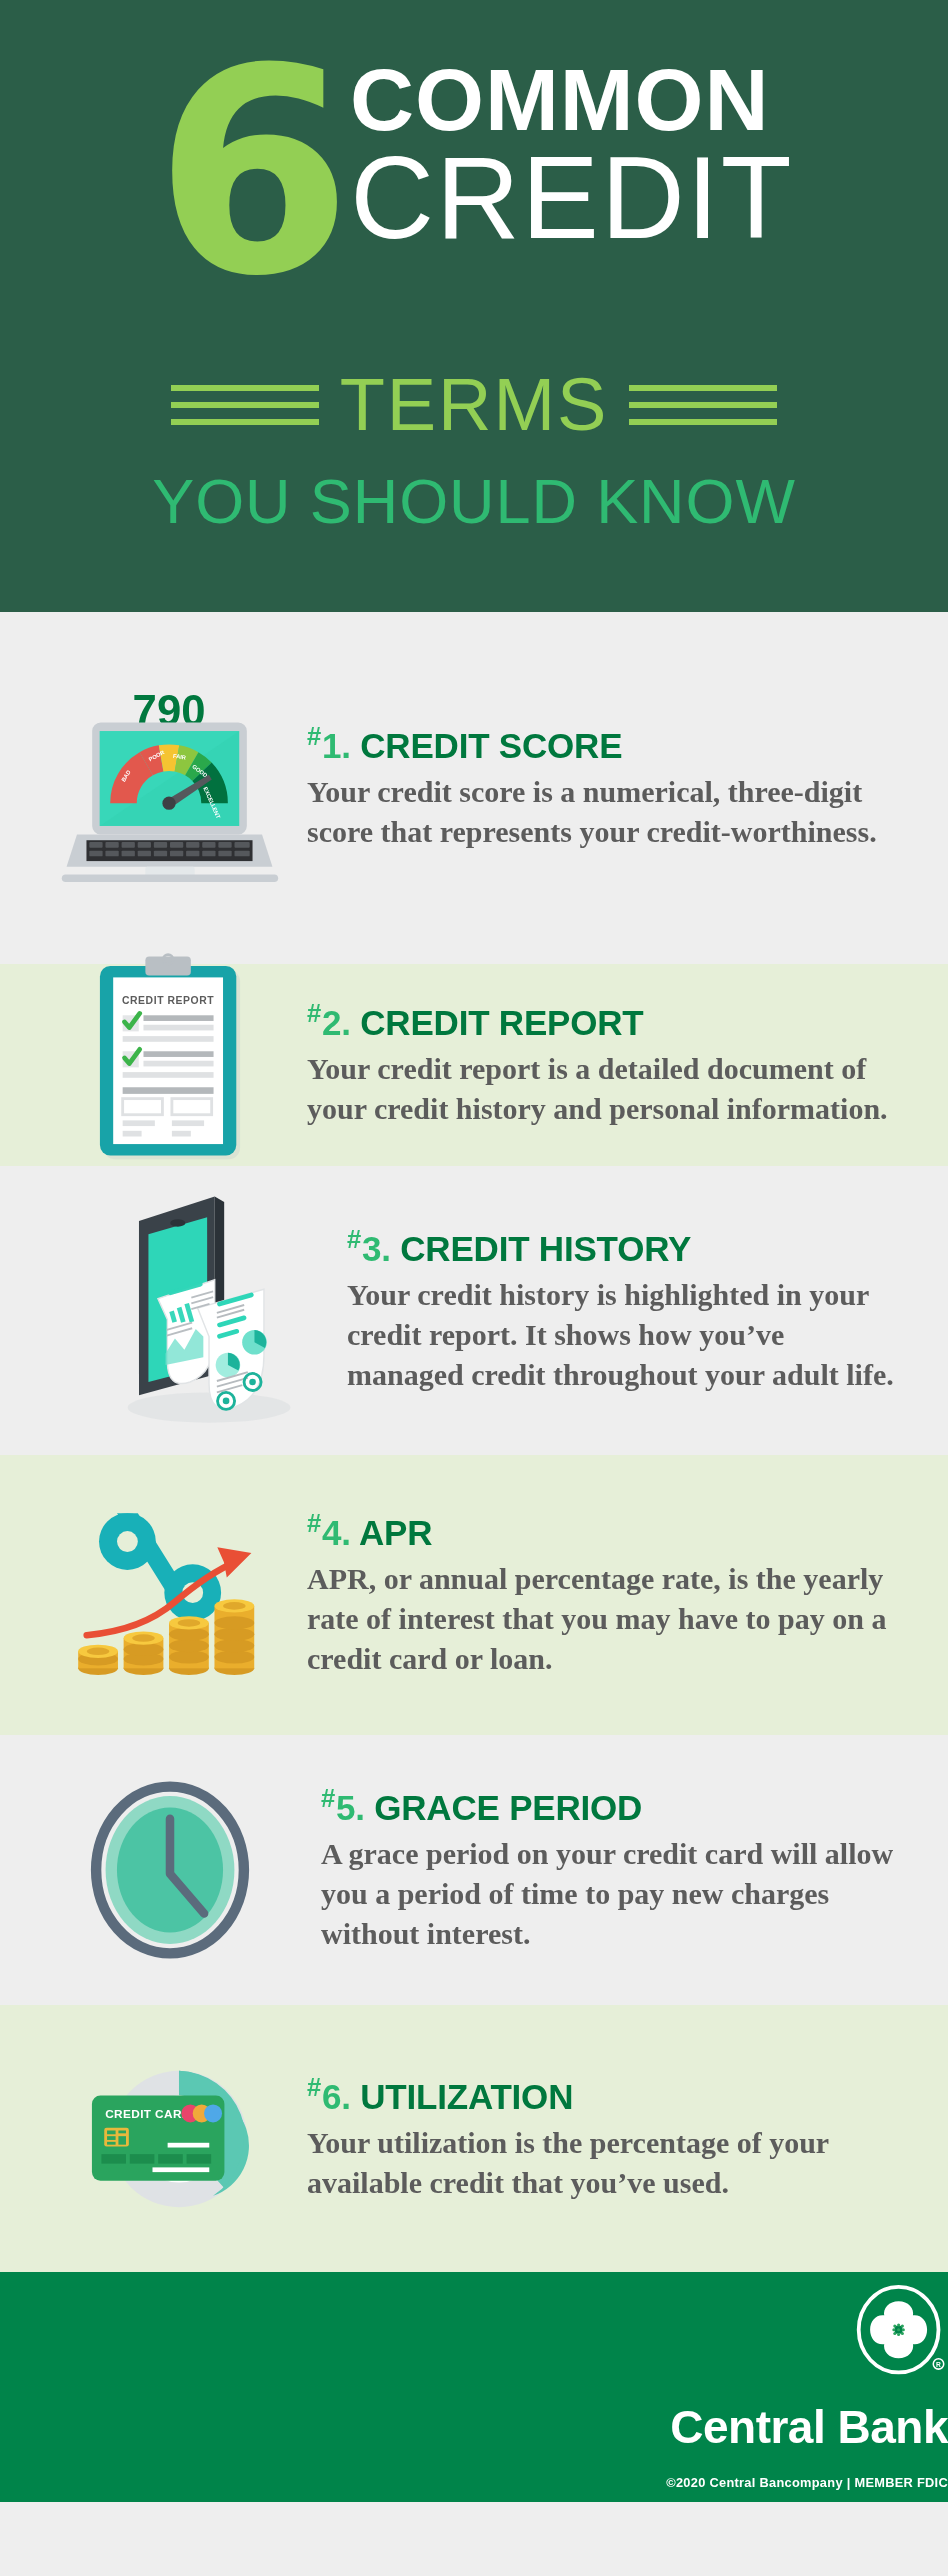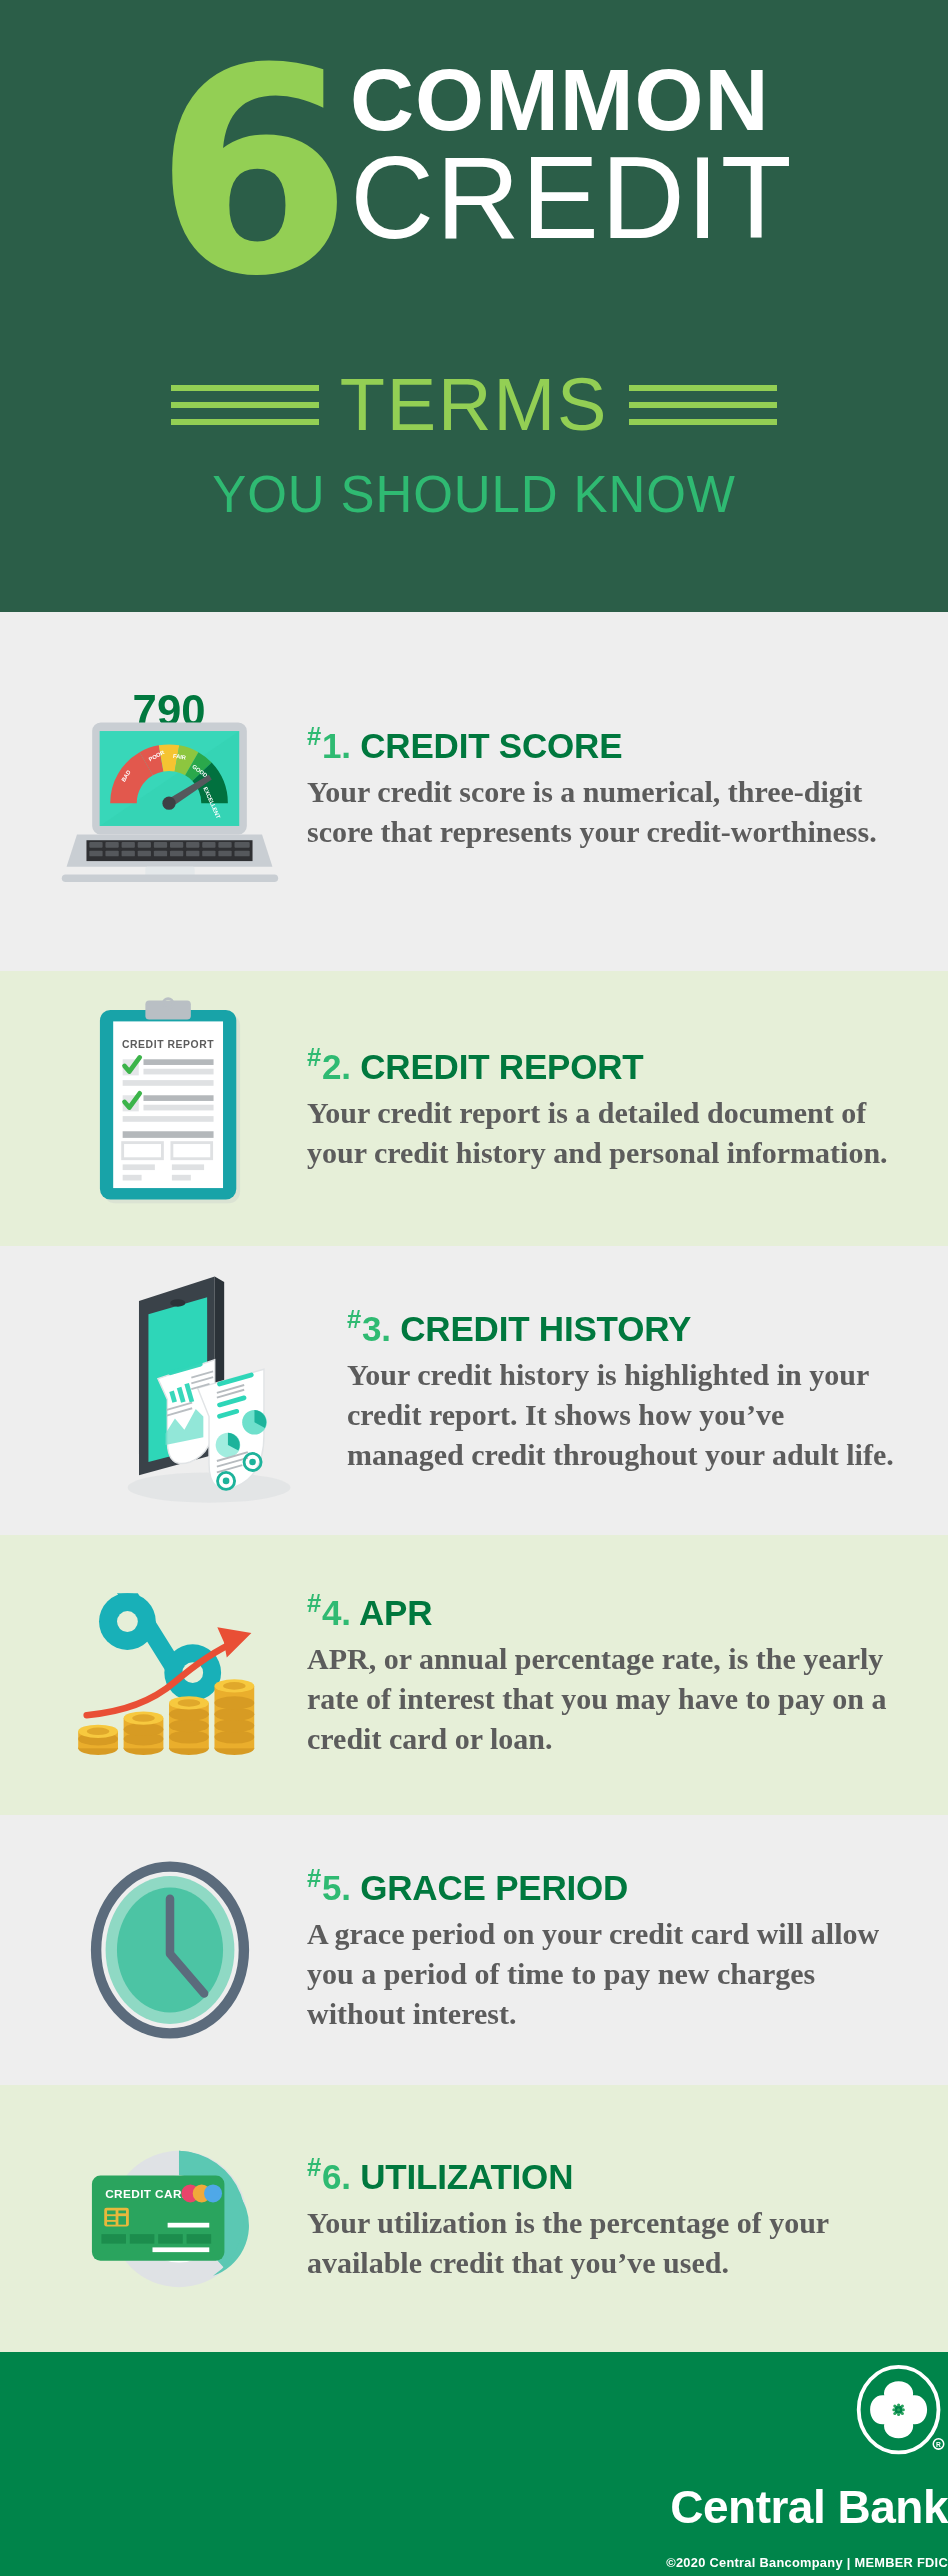--- a/index.html
+++ b/index.html
@@ -84,21 +84,21 @@
     letter-spacing: 1.9px;
     line-height: 1;
     font-family: "Liberation Sans", sans-serif;
   }
   .hdr-know {
     position: absolute;
     top: 465px;
     left: 0; right: 0;
     text-align: center;
     color: #2fba72;
-    font-size: 51px;
+    font-size: 63px;
     font-weight: 400;
     letter-spacing: 0.9px;
     font-family: "Liberation Sans", sans-serif;
   }
 
   
   .row {
     display: flex;
     align-items: center;
     padding: 0 36px 0 32px;
@@ -264,21 +264,21 @@
     </div>
     <div class="text-cell">
       <div class="term-head">
         <span class="hash">#</span><span class="num">1.</span>
         <span>CREDIT SCORE</span>
       </div>
       <div class="term-desc">Your credit score is a numerical, three-digit score that represents your credit-worthiness.</div>
     </div>
   </div>
 
-  <div class="row green" style="height:275px;margin-top:7px;">
+  <div class="row green" style="height:202px;">
     <div class="icon-cell">
       <svg width="190" height="232" viewBox="0 0 200 245">
         <rect x="30" y="22" width="144" height="200" rx="12" fill="#cfd4cf" opacity="0.45"></rect>
         <rect x="26" y="18" width="144" height="200" rx="11" fill="#18a3a8"></rect>
         <rect x="40" y="30" width="116" height="176" fill="#ffffff"></rect>
         <rect x="74" y="8" width="48" height="20" rx="4" fill="#b9bfc4"></rect>
         <circle cx="98" cy="11" r="5" fill="none" stroke="#b9bfc4" stroke-width="3"></circle>
         <text x="98" y="58" text-anchor="middle" font-family="Liberation Sans, sans-serif" font-size="11" font-weight="700" fill="#5c5c5c" letter-spacing="0.6">CREDIT REPORT</text>
 
         <rect x="50" y="70" width="17" height="17" fill="#e4e6e8"></rect>
@@ -425,21 +425,21 @@
     </div>
     <div class="text-cell">
       <div class="term-head">
         <span class="hash">#</span><span class="num">4.</span>
         <span>APR</span>
       </div>
       <div class="term-desc">APR, or annual percentage rate, is the yearly rate of interest that you may have to pay on a credit card or loan.</div>
     </div>
   </div>
 
-  <div class="row gray" style="height:270px;">
+  <div class="row gray" style="height:270px;gap:14px;">
     <div class="icon-cell">
       <svg width="180" height="190" viewBox="0 0 190 200">
         <ellipse cx="95" cy="100" rx="78" ry="88" fill="none" stroke="#5b6b7c" stroke-width="11"></ellipse>
         <ellipse cx="95" cy="100" rx="68" ry="78" fill="#8fd9c4"></ellipse>
         <ellipse cx="95" cy="100" rx="56" ry="66" fill="#4cc4a4"></ellipse>
         <path d="M95 46 L95 104 L131 146" stroke="#5b6b7c" stroke-width="9" fill="none" stroke-linecap="round" stroke-linejoin="round"></path>
       </svg>
     </div>
     <div class="text-cell">
       <div class="term-head">

